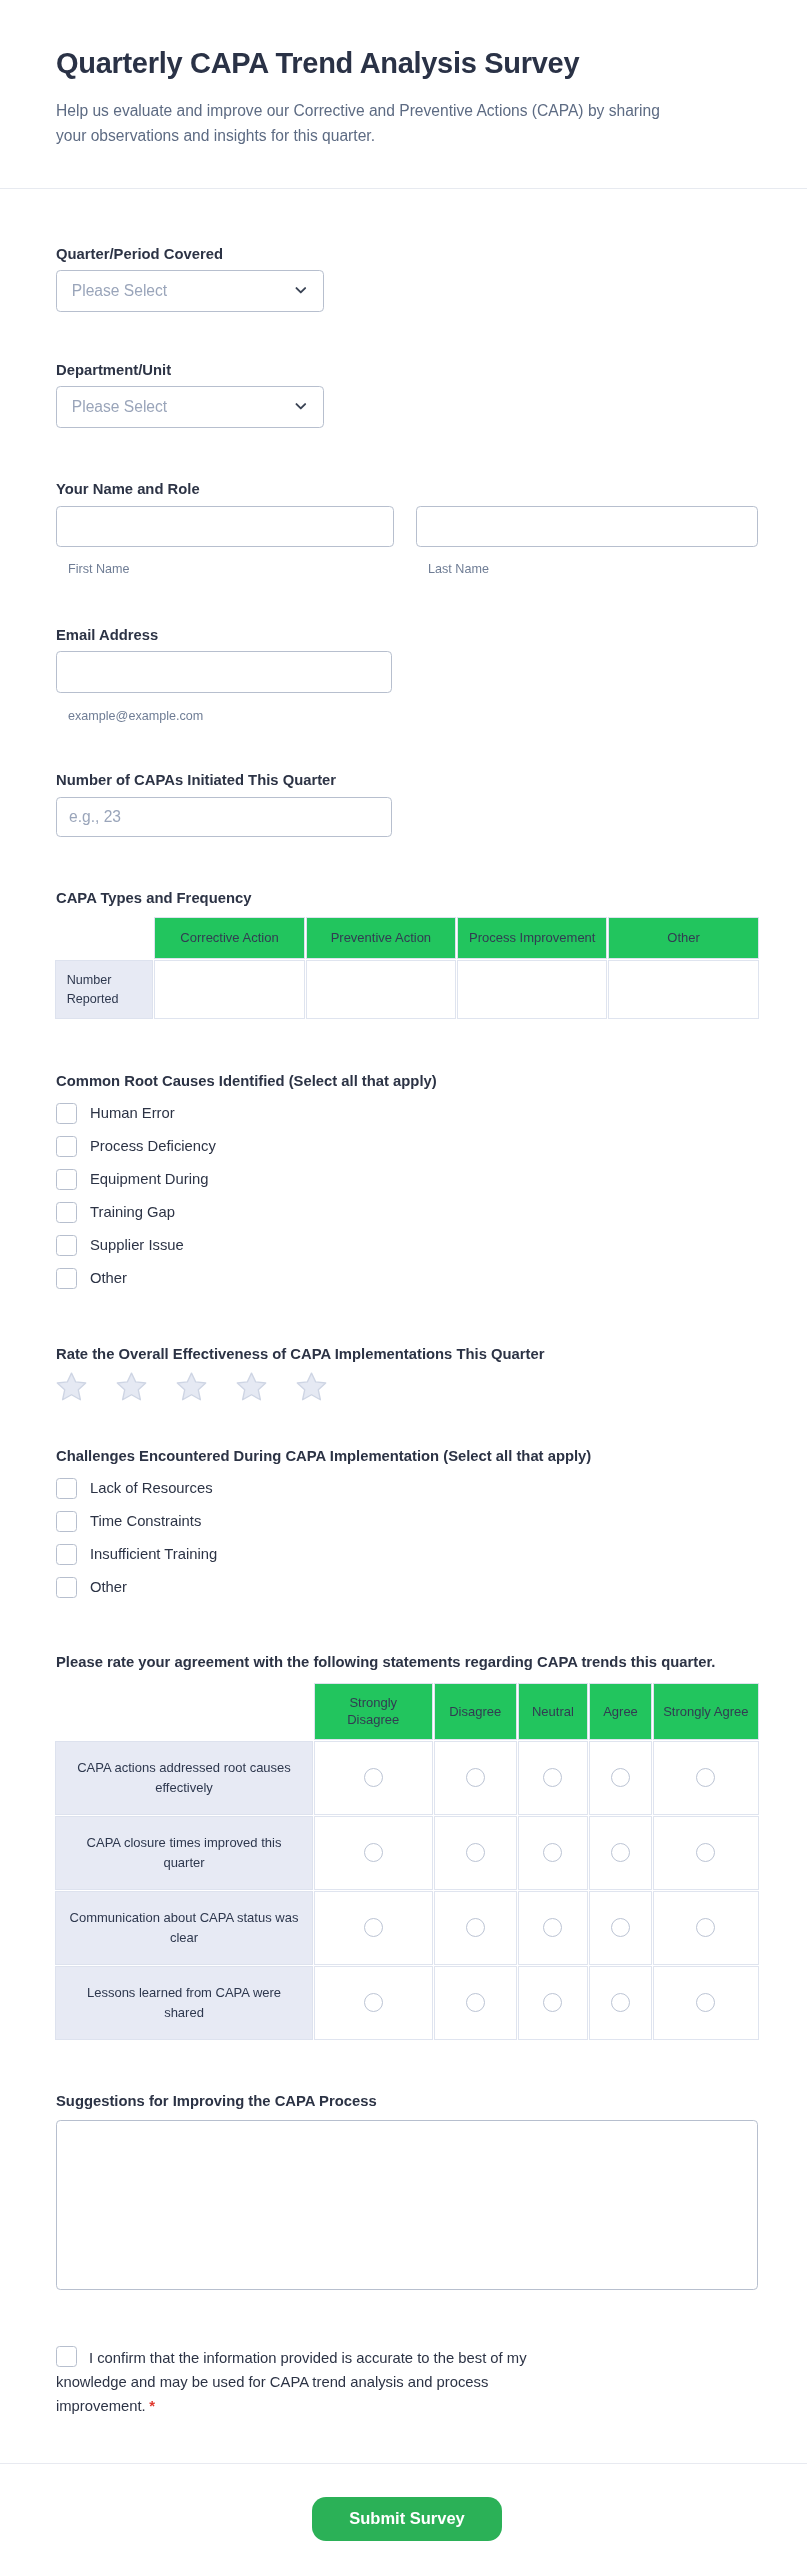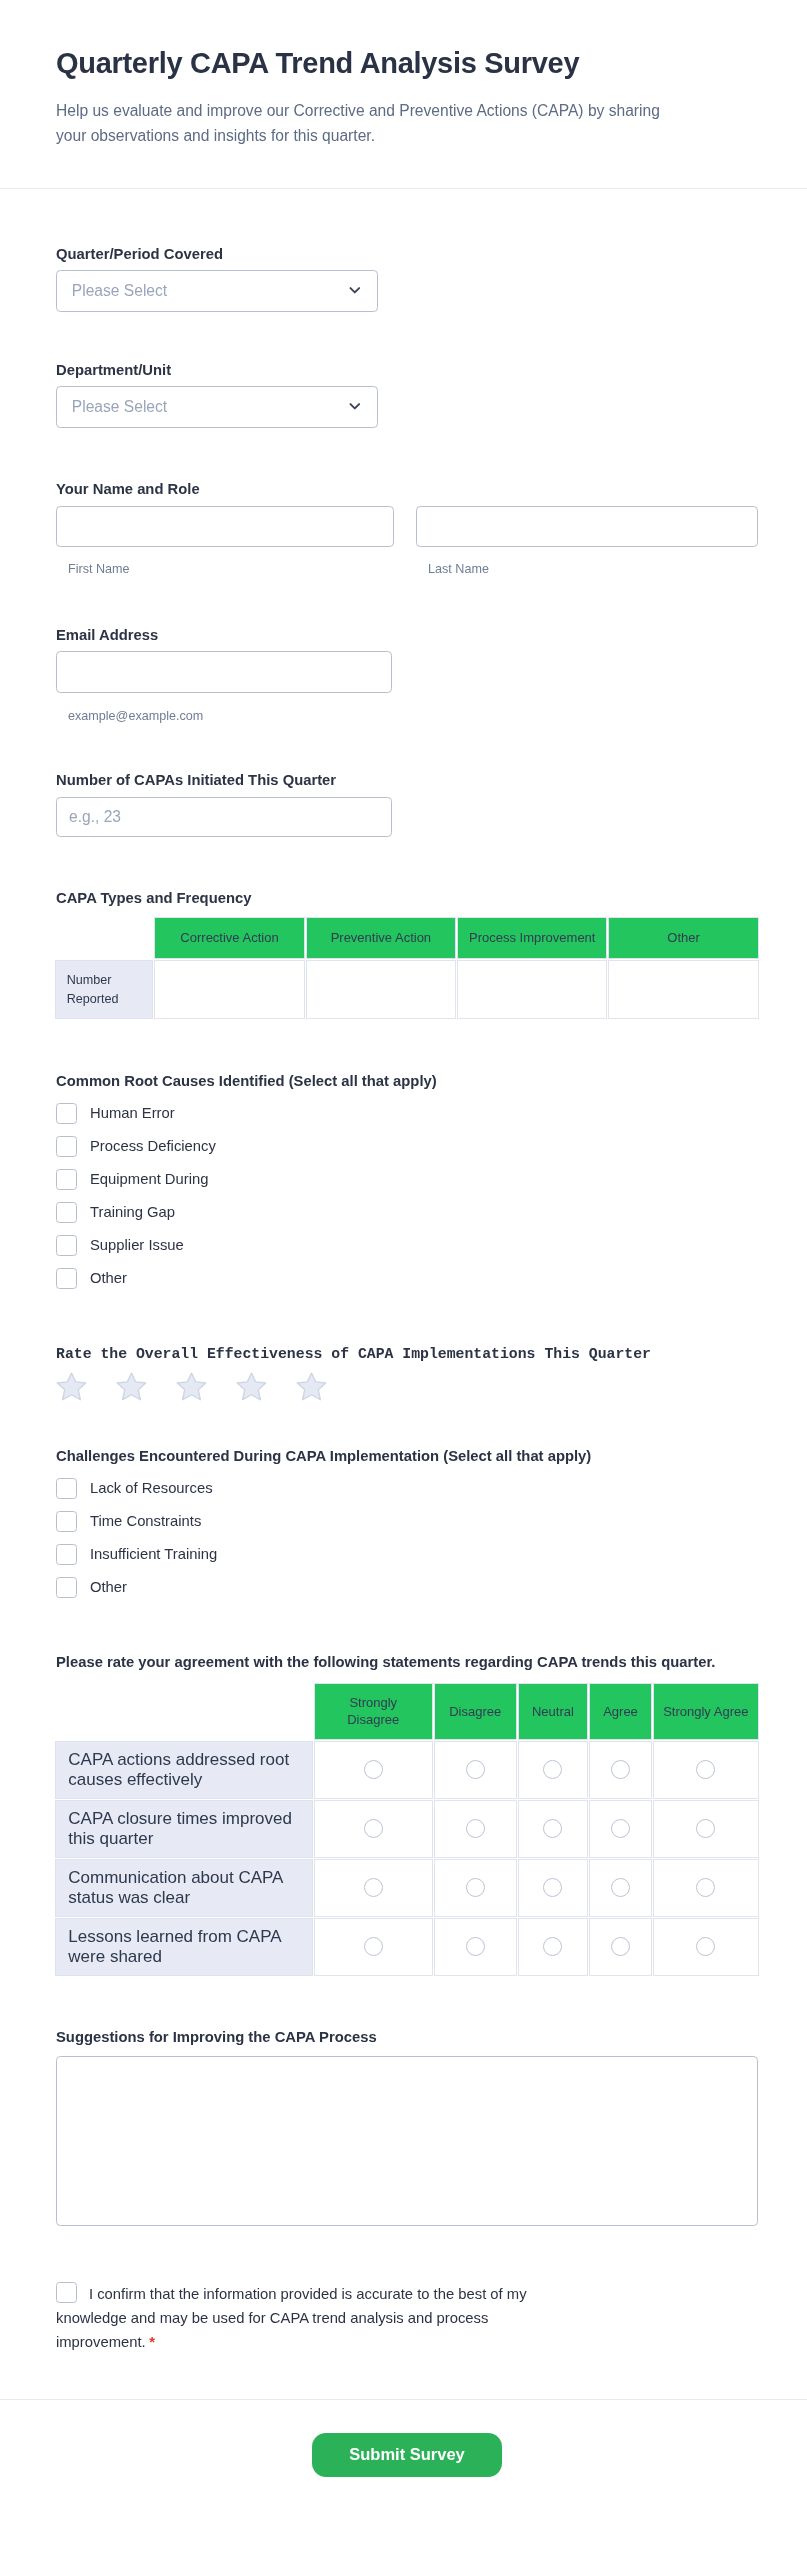--- a/index.html
+++ b/index.html
@@ -15,26 +15,26 @@
   .form-title { font-size: 29px; line-height: 35px; font-weight: 700; color: #2a3246; letter-spacing: -0.3px; }
   .form-subtitle { margin-top: 17.4px; font-size: 15.6px; line-height: 25px; color: #5d6b83; max-width: 608px; }
   .divider { border: none; border-top: 0.9px solid #e7eaf0; margin: 40px -49px 0 -56px; }
   .divider.pre-submit { margin-top: 45px; }
 
   
   .question { margin-top: 49px; }
   .q-label { font-size: 14.8px; line-height: 19px; font-weight: 600; color: #2c3345; }
   .q1 { margin-top: 56px; } .q2 { margin-top: 49px; } .q3 { margin-top: 52px; }
   .q4 { margin-top: 49px; } .q5 { margin-top: 48px; } .q6 { margin-top: 52px; }
-  .q7 { margin-top: 52px; } .q8 { margin-top: 56px; font-family: Liberation Mono, monospace; } .q9 { margin-top: 45px; }
+  .q7 { margin-top: 52px; } .q8 { margin-top: 56px; } .q9 { margin-top: 45px; }
   .q10 { margin-top: 52px; } .q11 { margin-top: 51px; }
 
   
   .select-box {
-    margin-top: 6px; width: 322px; height: 42px;
+    margin-top: 6px; width: 268px; height: 42px;
     border: 0.9px solid #b7bfce; border-radius: 4.3px; background: #fff;
     display: flex; align-items: center; justify-content: space-between;
     padding: 0 14px 0 14.8px; cursor: pointer;
   }
   .select-box .ph { font-size: 15.6px; color: #9aa5ba; }
   .text-input {
     display: block; margin-top: 6px; width: 336px; height: 42px;
     border: 0.9px solid #b7bfce; border-radius: 4.3px; background: #fff;
     font-family: inherit; font-size: 15.6px; color: #2c3345; padding: 0 12px; outline: none;
   }
@@ -57,21 +57,21 @@
     background: #e7eaf4; border: 0.9px solid #dde2ee;
     font-size: 12.6px; font-weight: 400; color: #2e384e; text-align: left;
     line-height: 19px; padding: 8.7px 10.4px;
   }
   .body-cell { background: #fff; border: 0.9px solid #dfe4ef; cursor: pointer; }
   .corner-cell { background: transparent; border: none; }
   .capa-table .body-cell { height: 59px; }
 
   .matrix-table { margin-top: 10.4px; }
   .matrix-table .th-cell { height: 57px; font-size: 13px; }
-  .matrix-table .rowhead-cell { font-size: 17px; line-height: 20px; padding: 0 12px; height: 58px; }
+  .matrix-table .rowhead-cell { font-size: 13px; line-height: 20px; padding: 16px 12px; height: 58px; text-align: center; }
   .matrix-table .body-cell { height: 58px; text-align: center; }
   .radio {
     display: inline-block; width: 19px; height: 19px; border-radius: 50%;
     border: 1.3px solid #bcc4d4; background: #fff; vertical-align: middle;
   }
   .q10 .q-label { line-height: 24px; }
 
   
   .check-list { margin-top: 5.2px; text-align: right; }
   .check-row { display: flex; align-items: center; margin-top: 12px; cursor: pointer; }

